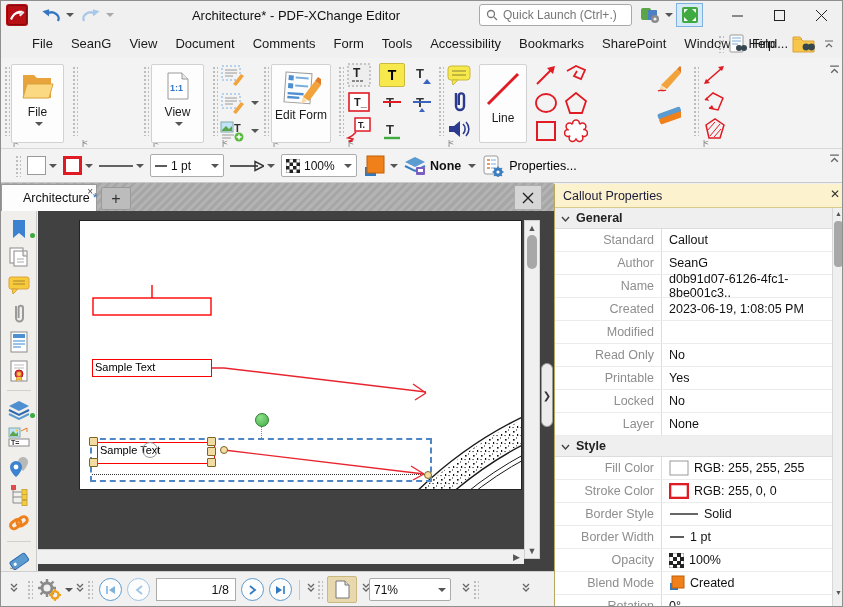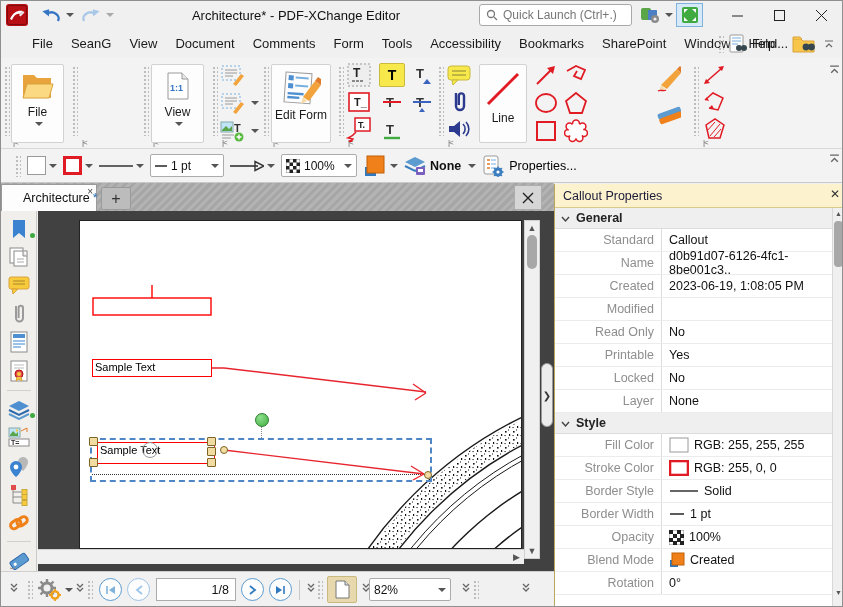--- a/index.html
+++ b/index.html
@@ -38,21 +38,21 @@
   .tab{position:absolute;left:0;top:1px;width:96px;height:27px;background:#fdfdfd;border:1px solid #9a9a9a;border-bottom:none;font-size:12.5px;display:flex;align-items:center;padding:0 21px;color:#111;}
   .tab .star{color:#2d6fb5;margin-left:3px;}
   .tab .tclose{position:absolute;right:3px;top:1px;font-size:10px;color:#444;}
   .newtab{position:absolute;left:100px;top:4px;width:30px;height:23px;background:#bcbcbc;border:1px solid #9a9a9a;border-radius:2px;display:flex;align-items:center;justify-content:center;font-size:16px;color:#333;}
   .tabclose-right{position:absolute;left:513px;top:2px;width:28px;height:25px;background:#d6d6d6;border:1px solid #adadad;display:flex;align-items:center;justify-content:center;font-size:14px;color:#222;}
   
   .sidebar{position:absolute;left:0;top:210px;width:36px;height:360px;background:#f0efeb;border-right:1px solid #c9c9c9;display:flex;flex-direction:column;align-items:center;padding-top:8px;gap:7px;}
   .sbicon{width:26px;height:24px;display:flex;align-items:center;justify-content:center;position:relative;}
   .sbsep{width:24px;border-top:1px solid #d2d0ca;margin:1px 0;}
   .canvas{position:absolute;left:37px;top:210px;width:516px;height:360px;background:#414141;overflow:hidden;}
-  .page{position:absolute;left:41px;top:9px;width:443px;height:329px;background:#fff;border:1px solid #222;overflow:hidden;}
+  .page{position:absolute;left:41px;top:9px;width:443px;height:270px;background:#fff;border:1px solid #222;overflow:hidden;}
   .vscroll{position:absolute;left:486px;top:9px;width:16px;height:339px;background:#f0f0f0;border:1px solid #d0d0d0;}
   .vthumb{position:absolute;left:2px;top:14px;width:10px;height:34px;background:#a8a8a8;border-radius:5px;}
   .sarrow{position:absolute;left:0;width:14px;text-align:center;font-size:9px;color:#555;}
   .hscroll{position:absolute;left:0;top:338px;width:486px;height:15px;background:#f0f0f0;border-top:1px solid #d0d0d0;}
   .splitter{position:absolute;left:540px;top:362px;width:12px;height:64px;background:#ececec;border:1px solid #9a9a9a;border-radius:6px;display:flex;align-items:center;justify-content:center;font-size:10px;color:#333;z-index:5;}
   
   .callout-rect{position:absolute;border:1px solid #ff0000;background:#fff;font-size:11px;color:#000;padding:1px 2px;}
   .marquee{position:absolute;left:10px;top:217px;width:342px;height:44px;border:2px dashed #4f86c6;}
   .handle{position:absolute;width:9px;height:9px;background:#f2dca2;border:1px solid #7c6424;border-radius:1px;z-index:4;}
   .chandle{position:absolute;width:8px;height:8px;background:#f2dca2;border:1px solid #7c6424;border-radius:50%;z-index:4;}
@@ -721,20 +721,27 @@
           <span>General</span>
         </div>
         <div class="prow">
           <div class="plabel">Standard</div>
           <div class="pdiv"></div>
           <div class="pval">
             <span>Callout</span>
           </div>
         </div>
         <div class="prow">
+          <div class="plabel">Author</div>
+          <div class="pdiv"></div>
+          <div class="pval">
+            <span>SeanG</span>
+          </div>
+        </div>
+        <div class="prow">
           <div class="plabel">Name</div>
           <div class="pdiv"></div>
           <div class="pval">
             <span>d0b91d07-6126-4fc1-8be001c3..</span>
           </div>
         </div>
         <div class="prow">
           <div class="plabel">Created</div>
           <div class="pdiv"></div>
           <div class="pval">
@@ -930,21 +937,21 @@
           <path d="M10 1v4h4" fill="#e0e0e0" stroke="#777"></path>
         </svg>
     </div>
     <div class="abs dchev" style="left:360px;top:10px">
         <svg width="10" height="10">
           <use href="#chevd"></use>
         </svg>
       </div>
     <div class="abs grip" style="left:371px;top:8px;width:6px;height:20px"></div>
     <div class="combo zoomcombo" style="justify-content:space-between">
-        <span>82%</span>
+        <span>71%</span>
         <span class="caret"></span>
       </div>
     <div class="abs dchev" style="left:460px;top:10px">
         <svg width="10" height="10">
           <use href="#chevd"></use>
         </svg>
       </div>
     <div class="abs grip" style="left:472px;top:8px;width:6px;height:20px"></div>
     <div class="abs dchev" style="left:520px;top:10px">
         <svg width="10" height="10">

